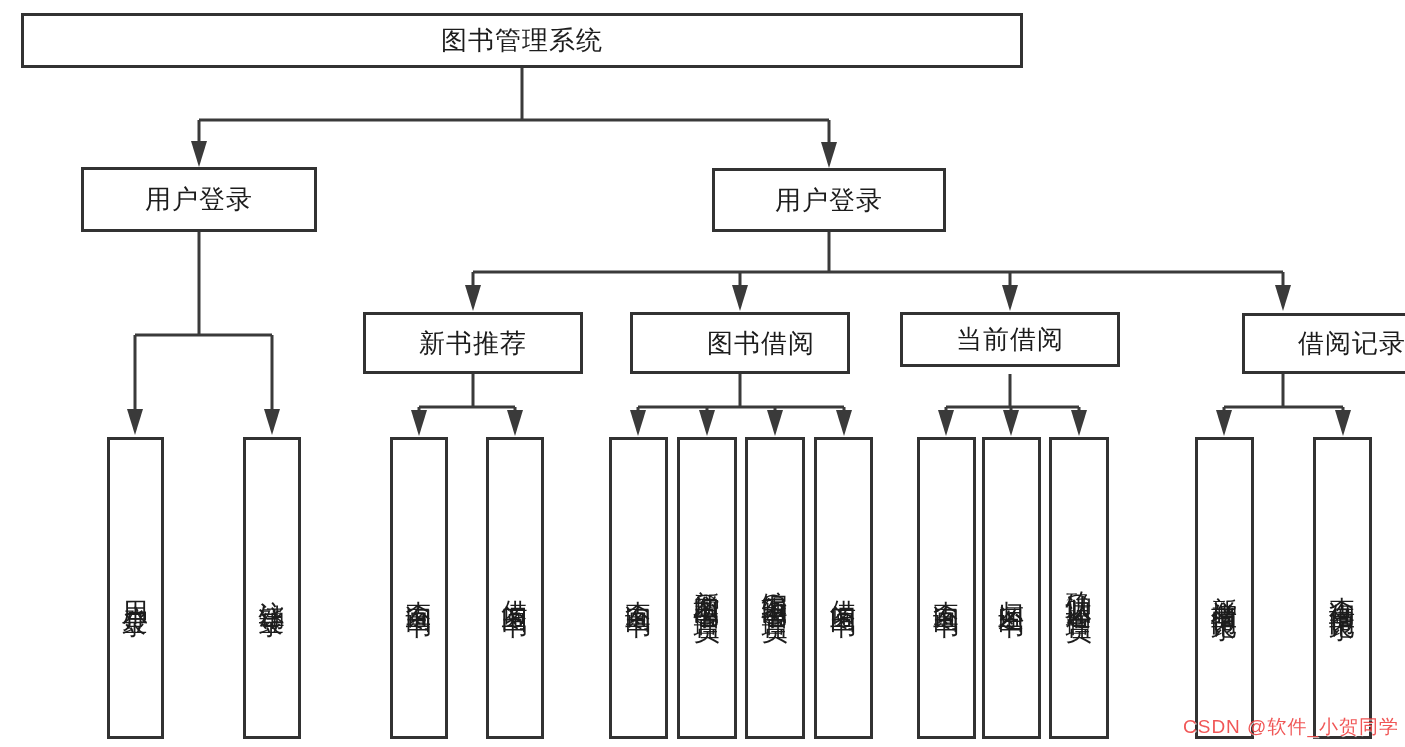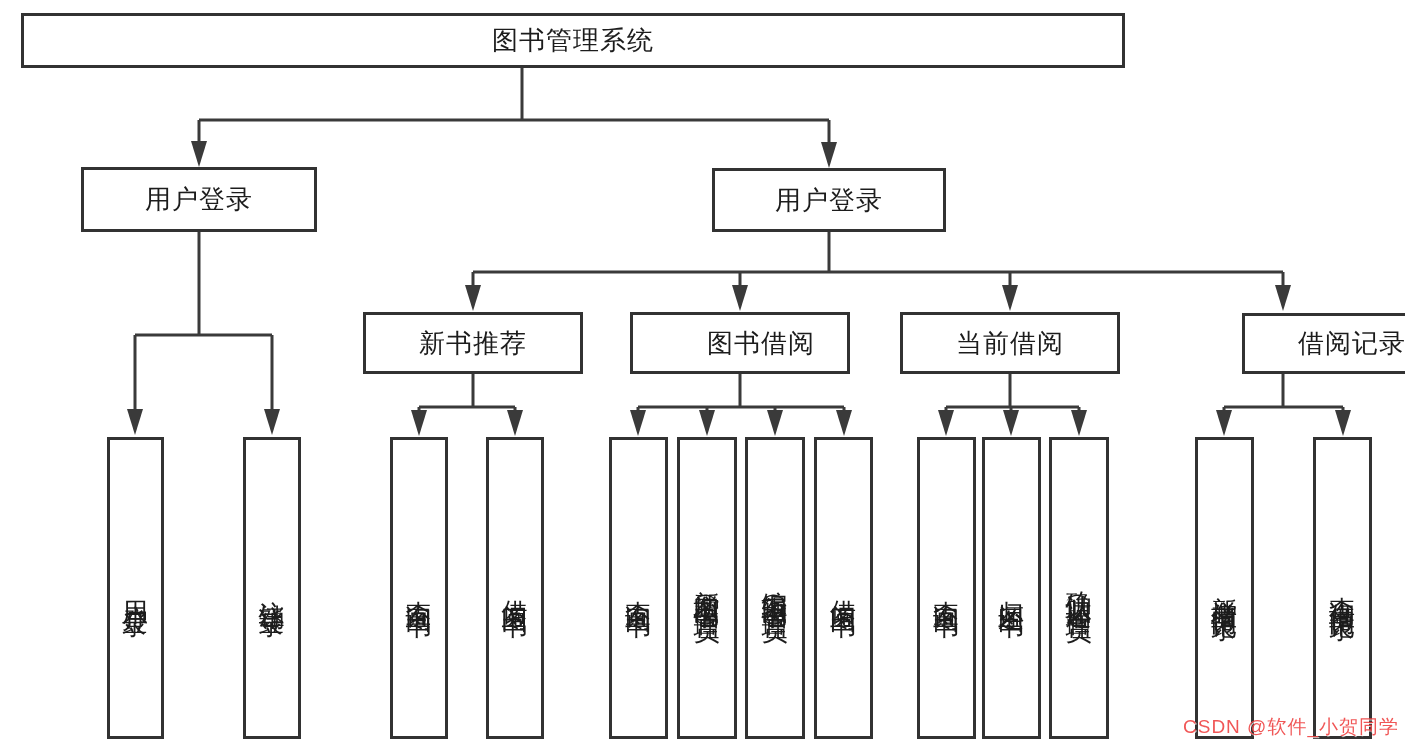--- a/index.html
+++ b/index.html
@@ -60,28 +60,28 @@
     <path class="tri" transform="translate(707,410)" d="M-8 0 H8 L0 26 Z"></path>
     <path class="tri" transform="translate(775,410)" d="M-8 0 H8 L0 26 Z"></path>
     <path class="tri" transform="translate(844,410)" d="M-8 0 H8 L0 26 Z"></path>
     <path class="tri" transform="translate(946,410)" d="M-8 0 H8 L0 26 Z"></path>
     <path class="tri" transform="translate(1011,410)" d="M-8 0 H8 L0 26 Z"></path>
     <path class="tri" transform="translate(1079,410)" d="M-8 0 H8 L0 26 Z"></path>
     <path class="tri" transform="translate(1224,410)" d="M-8 0 H8 L0 26 Z"></path>
     <path class="tri" transform="translate(1343,410)" d="M-8 0 H8 L0 26 Z"></path>
   </svg>
 
-  <div class="box h-label" style="left:21px;top:13px;width:1104px;height:55px;">图书管理系统</div>
+  <div class="box h-label" style="left:21px;top:13px;width:1002px;height:55px;">图书管理系统</div>
 
   <div class="box h-label" style="left:81px;top:167px;width:236px;height:65px;">用户登录</div>
   <div class="box h-label" style="left:712px;top:168px;width:234px;height:64px;">用户登录</div>
 
   <div class="box h-label" style="left:363px;top:312px;width:220px;height:62px;">新书推荐</div>
   <div class="box h-label" style="left:630px;top:312px;width:220px;height:62px;padding-left:42px;">图书借阅</div>
-  <div class="box h-label" style="left:900px;top:312px;width:220px;height:62px;">当前借阅</div>
+  <div class="box h-label" style="left:900px;top:312px;width:220px;height:55px;">当前借阅</div>
   <div class="box h-label" style="left:1242px;top:313px;width:220px;height:61px;">借阅记录</div>
 
   <div class="box leaf" style="left:107px;top:437px;width:57px;height:302px;">用户登录</div>
   <div class="box leaf" style="left:243px;top:437px;width:58px;height:302px;">注销登录</div>
 
   <div class="box leaf" style="left:390px;top:437px;width:58px;height:302px;">查询图书</div>
   <div class="box leaf" style="left:486px;top:437px;width:58px;height:302px;">借阅图书</div>
 
   <div class="box leaf" style="left:609px;top:437px;width:59px;height:302px;">查询图书</div>
   <div class="box leaf" style="left:677px;top:437px;width:60px;height:302px;">新增图书（管理员）</div>

